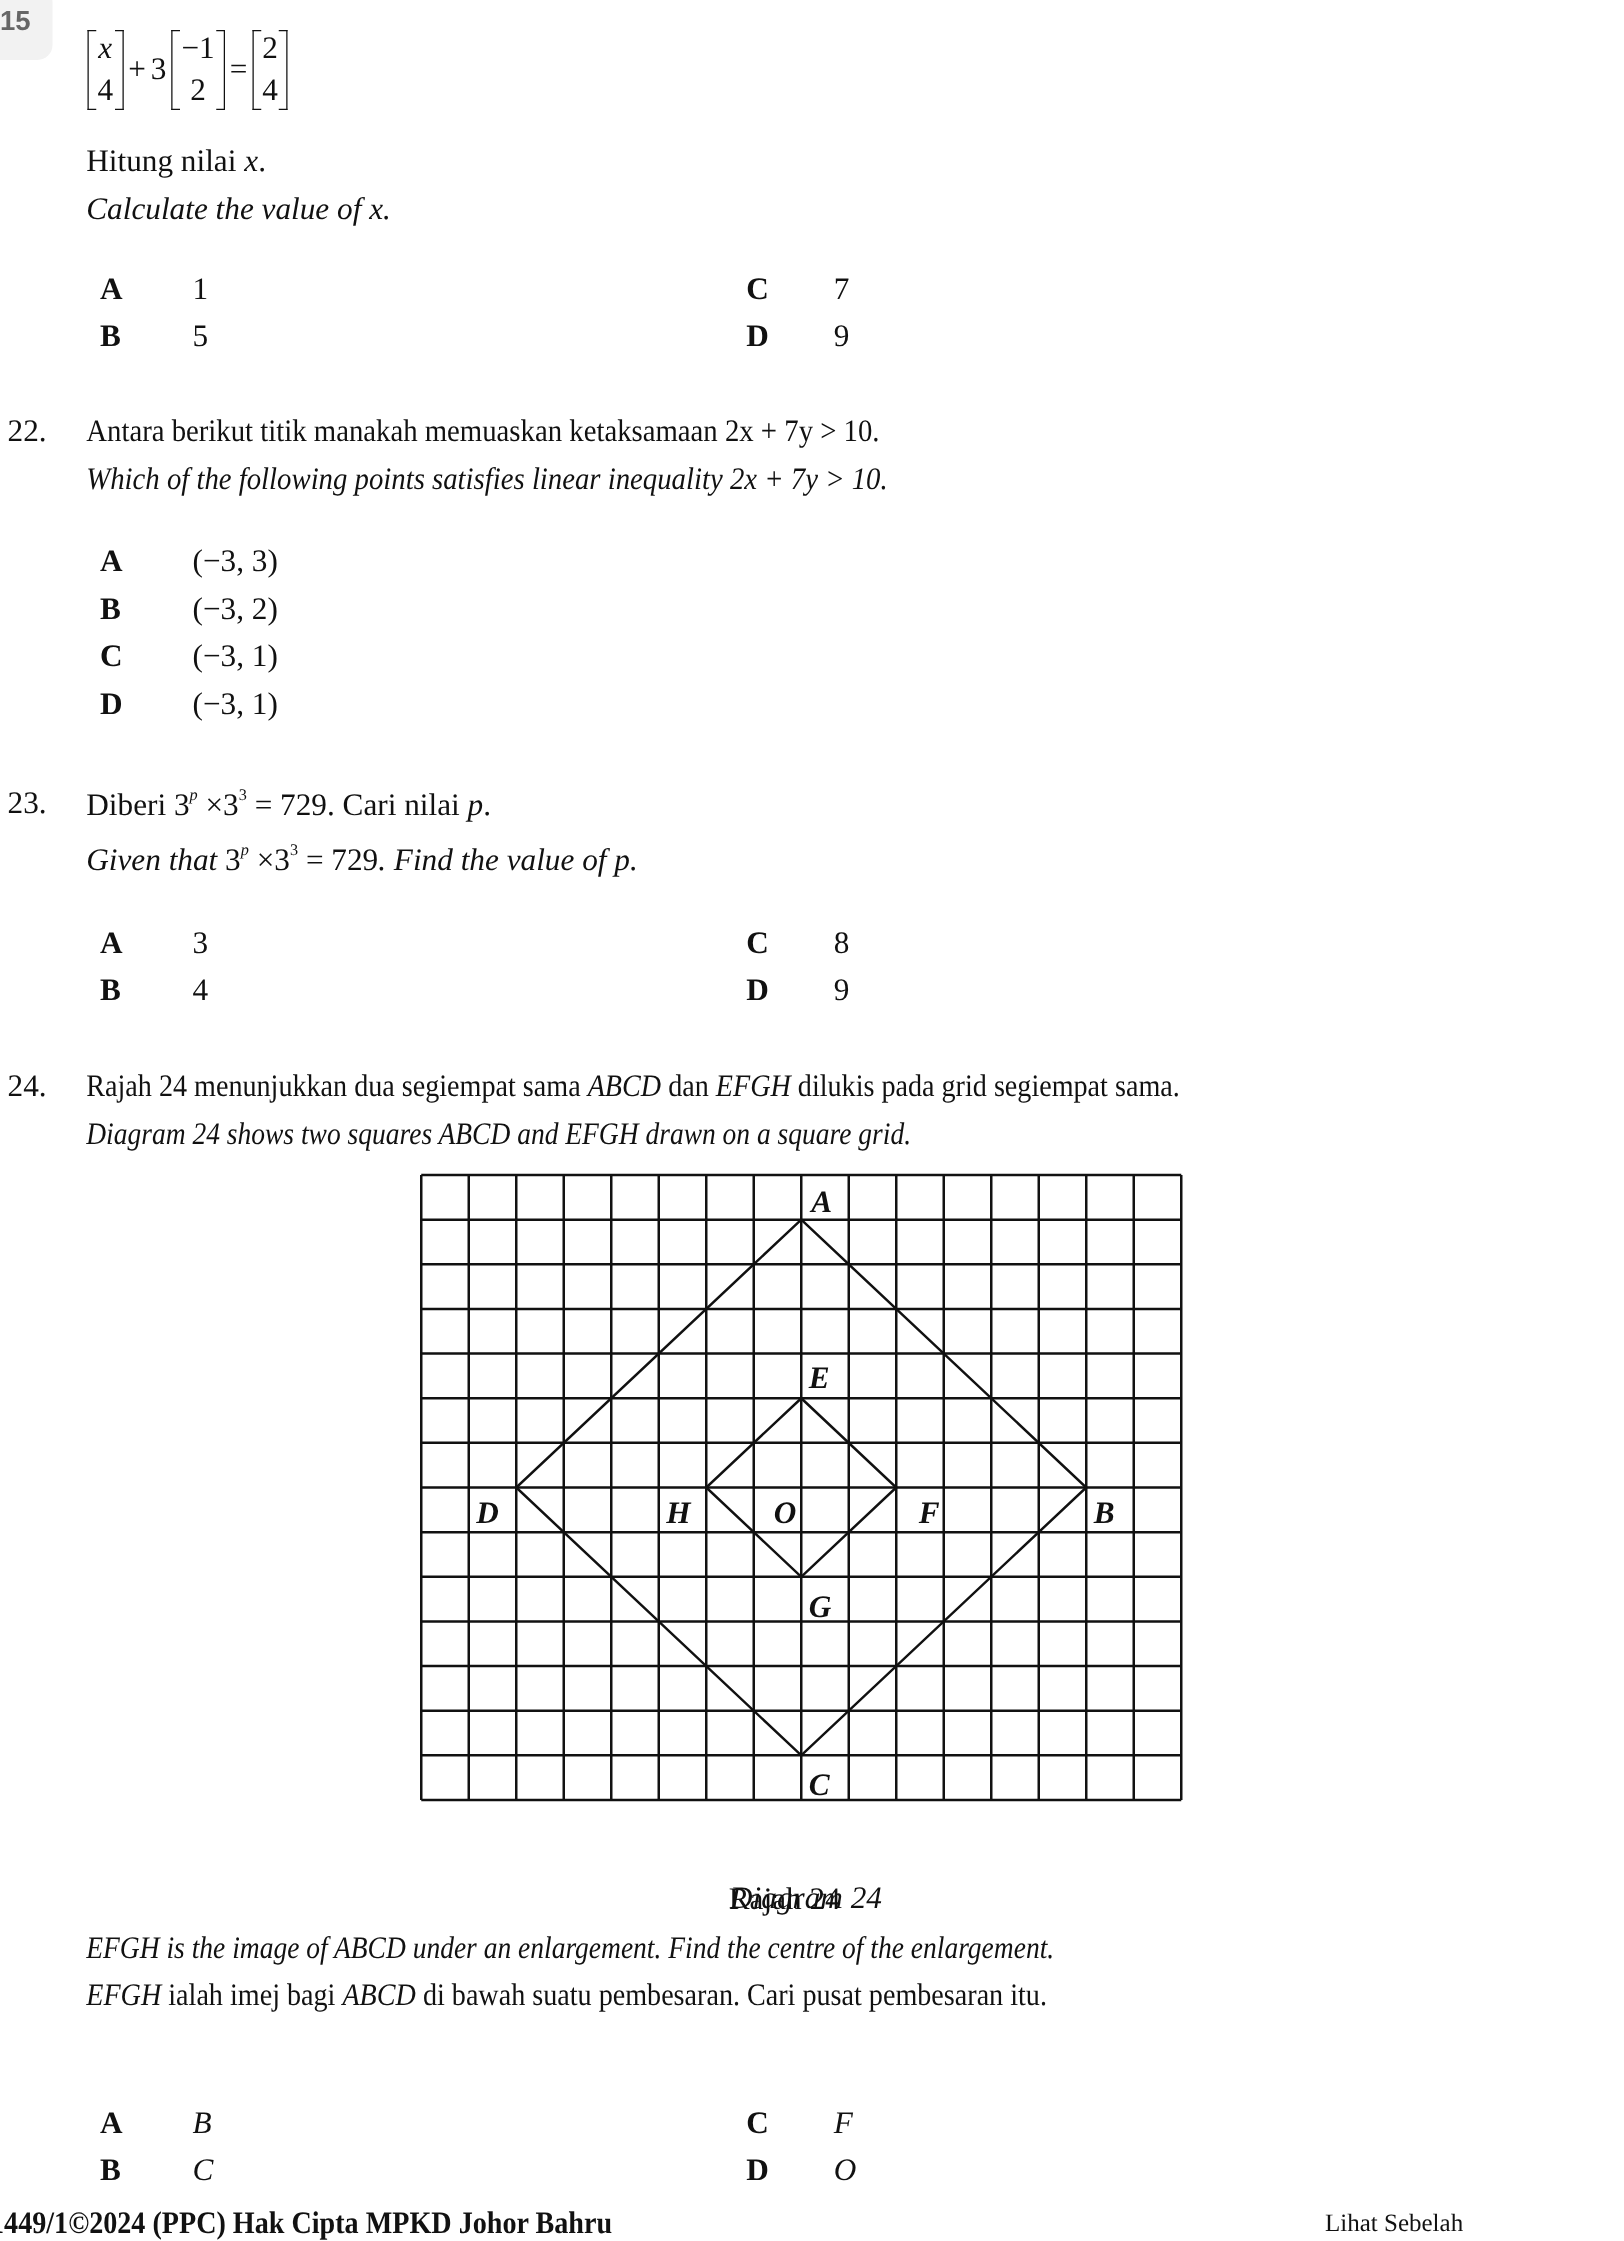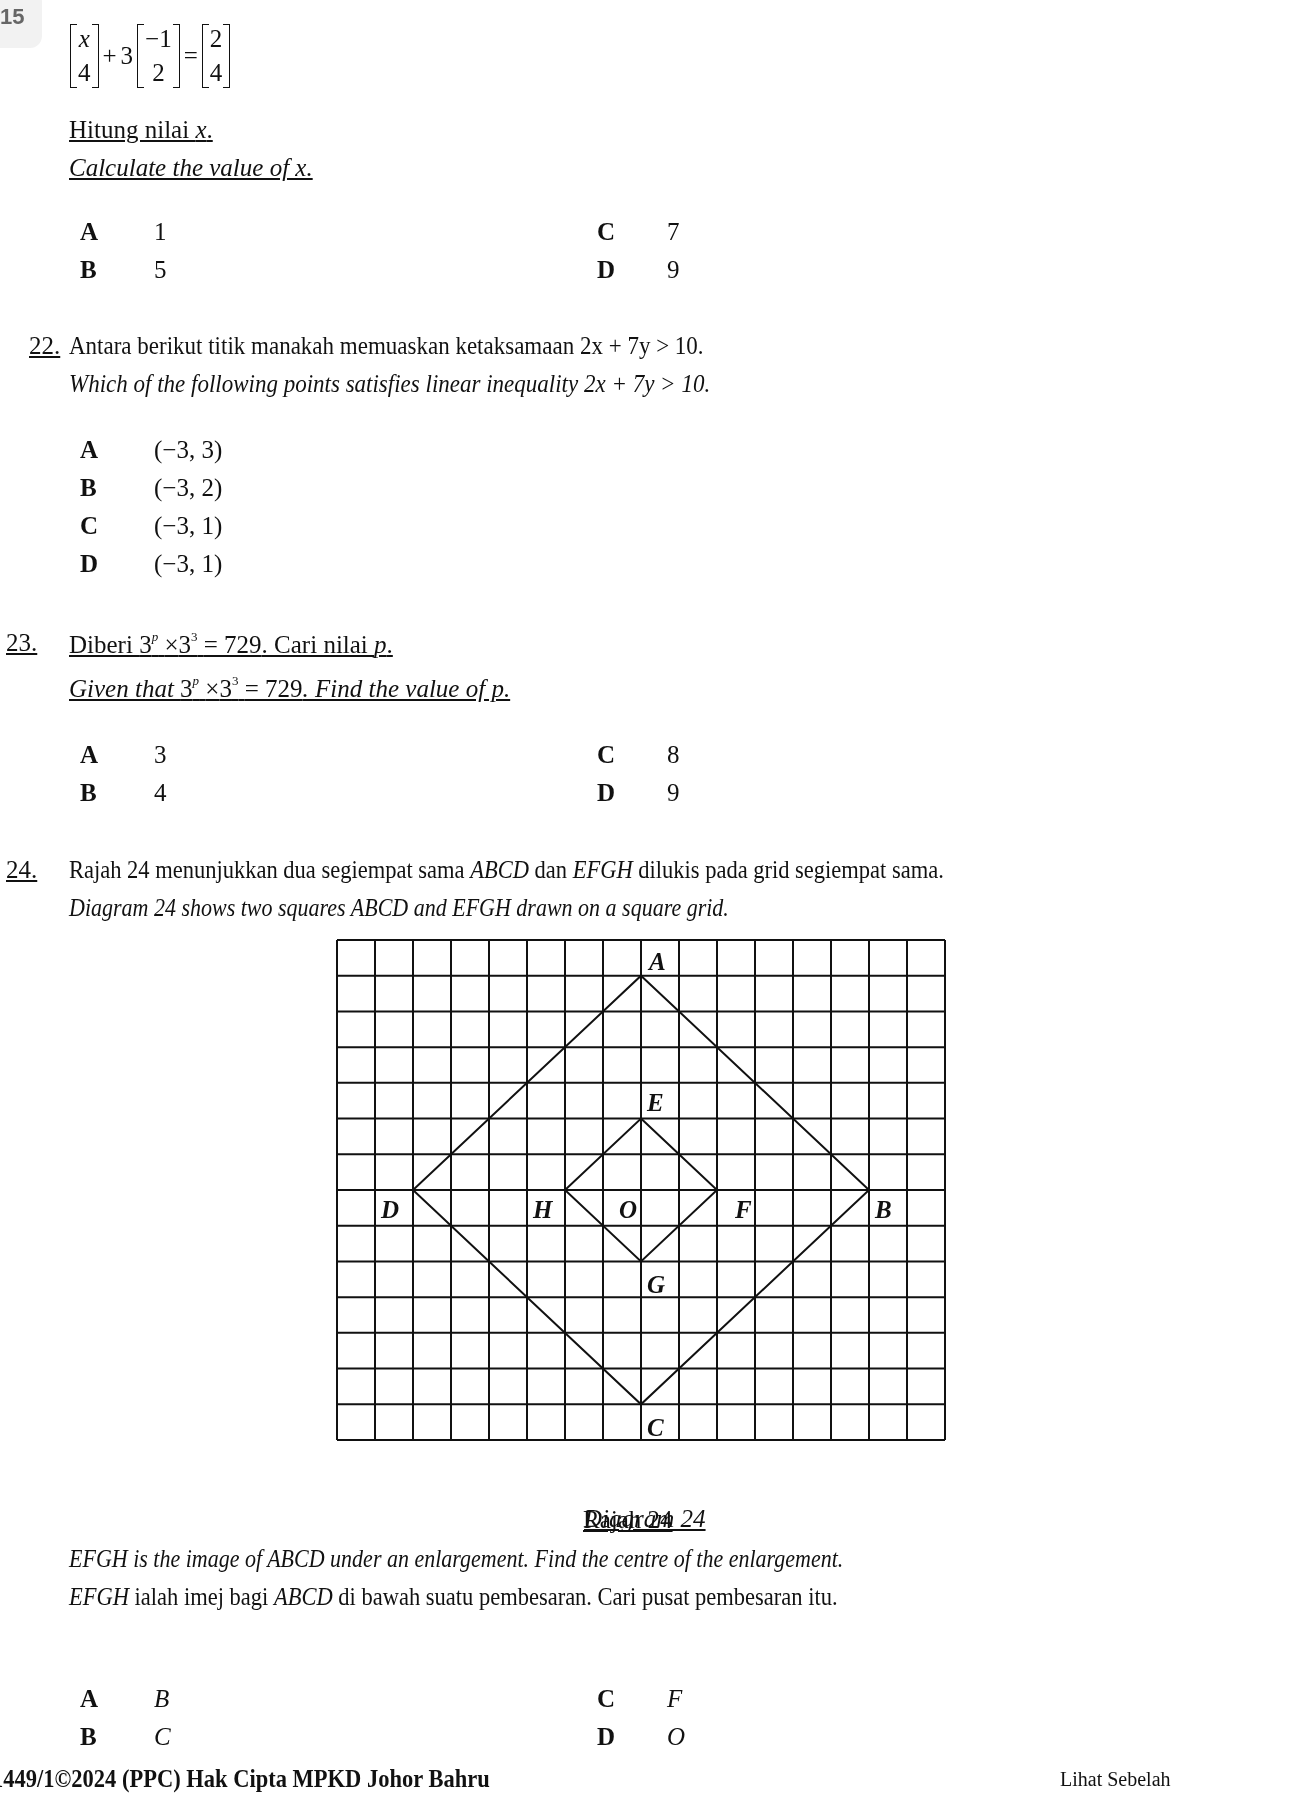--- a/index.html
+++ b/index.html
@@ -1,21 +1,21 @@
 <!DOCTYPE html>
 <html><head>
 <meta charset="utf-8">
 <style>
   html, body { margin: 0; padding: 0; background: #ffffff; }
   body {
     width: 1299px; height: 1793px; position: relative; overflow: hidden;
     font-family: "Liberation Serif", "DejaVu Serif", serif; color: #111;
   }
   .abs { position: absolute; white-space: nowrap; }
-  .txt { font-size: 25px; line-height: 30px; text-decoration: underline; }
+  .txt { font-size: 25px; line-height: 30px; }
   .sq { display: inline-block; transform: scaleX(0.92); transform-origin: left center; }
   .it { font-style: italic; }
   .badge {
     left: -14px; top: -10px; width: 56px; height: 58px; background: #f2f2f2;
     border-radius: 12px; font-family: "Liberation Sans", "DejaVu Sans", sans-serif;
     font-size: 22px; color: #666; font-weight: bold;
   }
   .badge span { position: absolute; left: 14px; top: 14px; }
   .opt-letter { font-weight: bold; font-size: 25px; }
   .opt-val { font-size: 25px; }
@@ -79,21 +79,21 @@
 </div>
 <div class="abs" style="left:597px; top:218px;">
   <span class="opt-letter">C</span>
   <span class="opt-val" style="position:absolute; left:70px;">7</span>
 </div>
 <div class="abs" style="left:597px; top:256px;">
   <span class="opt-letter">D</span>
   <span class="opt-val" style="position:absolute; left:70px;">9</span>
 </div>
 
-<div class="abs txt" style="left:6px; top:331px;margin-left:23px;">22.</div>
+<div class="abs txt" style="left:6px; top:331px;">22.</div>
 <div class="abs txt" style="left:69px; top:331px;"><span class="sq">Antara berikut titik manakah memuaskan ketaksamaan 2x + 7y &gt; 10.</span></div>
 <div class="abs txt it" style="left:69px; top:369px;text-align:center;"><span class="sq">Which of the following points satisfies linear inequality 2x + 7y &gt; 10.</span></div>
 
 <div class="abs" style="left:80px; top:436px;">
   <span class="opt-letter">A</span>
   <span class="opt-val" style="position:absolute; left:74px;">(−3, 3)</span>
 </div>
 <div class="abs" style="left:80px; top:474px;">
   <span class="opt-letter">B</span>
   <span class="opt-val" style="position:absolute; left:74px;">(−3, 2)</span>

